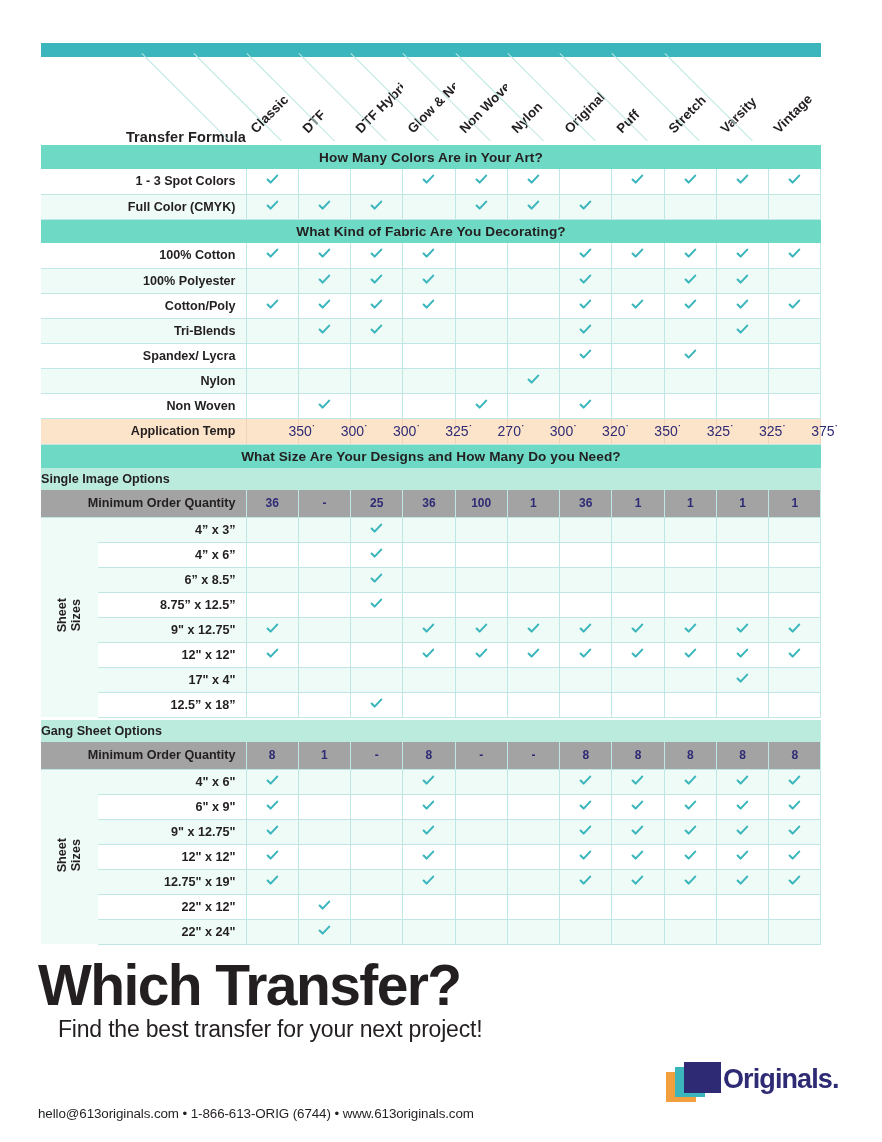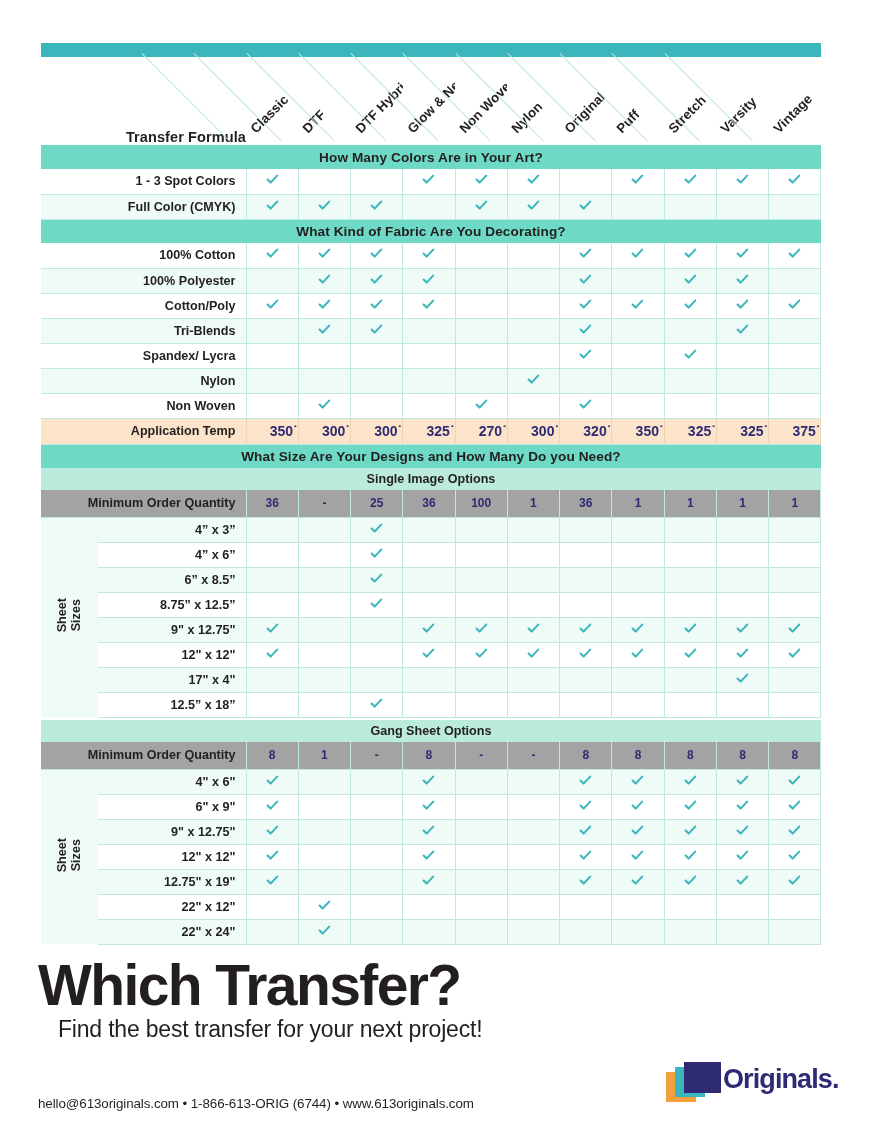--- a/index.html
+++ b/index.html
@@ -75,21 +75,20 @@
     height: 24px;
     text-align: center;
     font-size: 13.6px;
     font-weight: bold;
     color: #231f20;
     letter-spacing: .1px;
   }
   .subbanner td {
     background: #bbebdd;
     height: 22px;
-    text-align: center;
     font-size: 12.6px;
     font-weight: bold;
     color: #231f20;
   }
 
   
   tr.drow td { height: 25px; }
   tr.drow td.lab {
     text-align: right;
     padding-right: 10px;
@@ -113,24 +112,25 @@
   .tick { display: inline-block; width: 13px; height: 13px; line-height: 1; }
   .tick svg { display: block; }
 
   
   tr.temprow td { height: 26px; background: #fce4ca; border-bottom: 1px solid #bfe8e4; }
   tr.temprow td.lab {
     text-align: right; padding-right: 10px;
     font-size: 12.6px; font-weight: bold; color: #231f20;
   }
   tr.temprow td.cell {
-    text-align: right;
+    text-align: left;
     border-left: 1px solid #f0d2b4;
-    font-size: 14px; font-weight: bold;
+    font-size: 14px; font-weight: normal;
     color: #2e2b74;
+    padding-left: 42px;
   }
   tr.temprow td.cell.last { border-right: 1px solid #f0d2b4; }
 
   
   tr.moqrow td { height: 27px; background: #a3a3a3; border-bottom: 1px solid #bfe8e4; }
   tr.moqrow td.lab {
     text-align: right; padding-right: 10px;
     font-size: 12.6px; font-weight: bold; color: #231f20; white-space: nowrap;
   }
   tr.moqrow td.cell {
@@ -170,21 +170,21 @@
   }
   .subhead {
     font-size: 23px; font-weight: normal; color: #231f20;
     margin-top: 2px; letter-spacing: -.2px; margin-left: 20px;
   }
   .blurb {
     font-size: 13.6px; line-height: 1.35; color: #231f20;
     margin-top: 9px; width: 765px;
   }
   .contact {
-    position: absolute; left: 0; top: 138px;
+    position: absolute; left: 0; top: 148px;
     font-size: 13.4px; color: #231f20; letter-spacing: -.1px;
   }
 
   
   .logo { position: absolute; left: 628px; top: 100px; width: 210px; height: 46px; }
   .logo-mark { position: absolute; left: 0; top: 4px; width: 62px; height: 40px; }
   .sq { position: absolute; }
   .sq.orange { left: 0;  top: 10px; width: 30px; height: 30px; background: #f2a03d; }
   .sq.teal   { left: 9px; top: 5px; width: 30px; height: 30px; background: #3cb6bd; }
   .sq.navy   { left: 18px; top: 0;  width: 37px; height: 31px; background: #2e2b74; }

